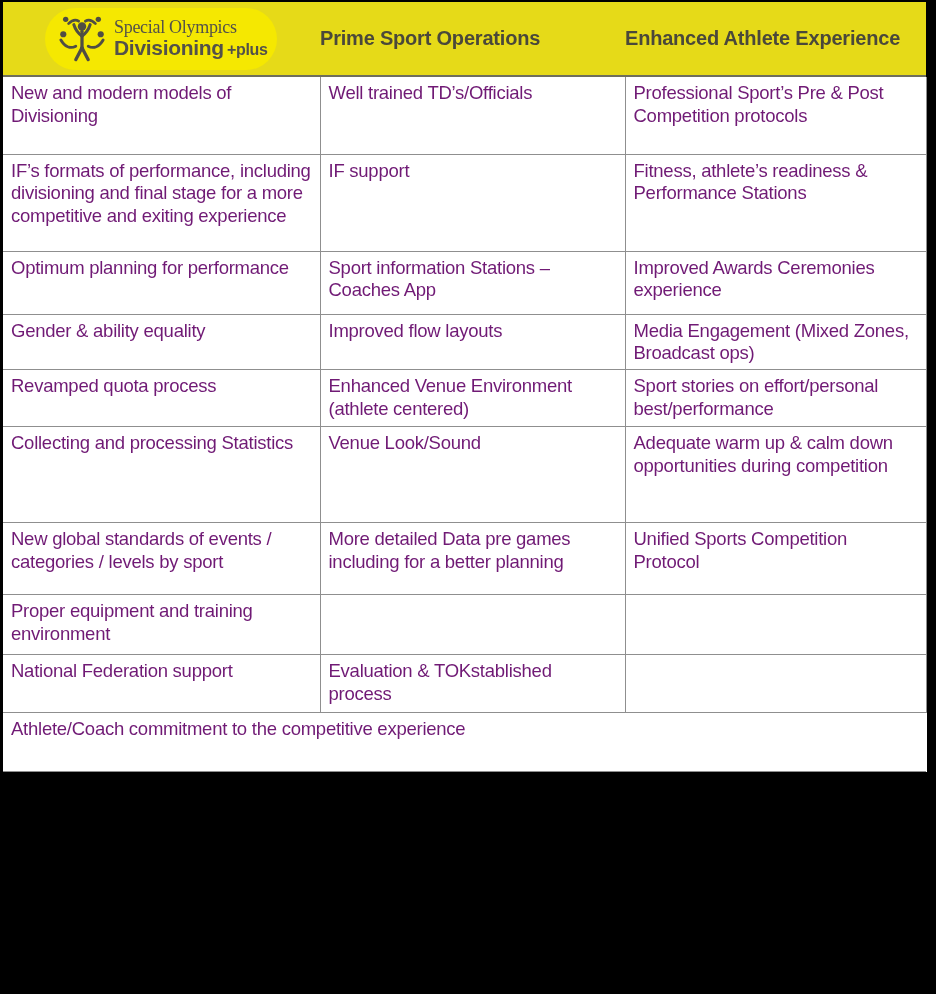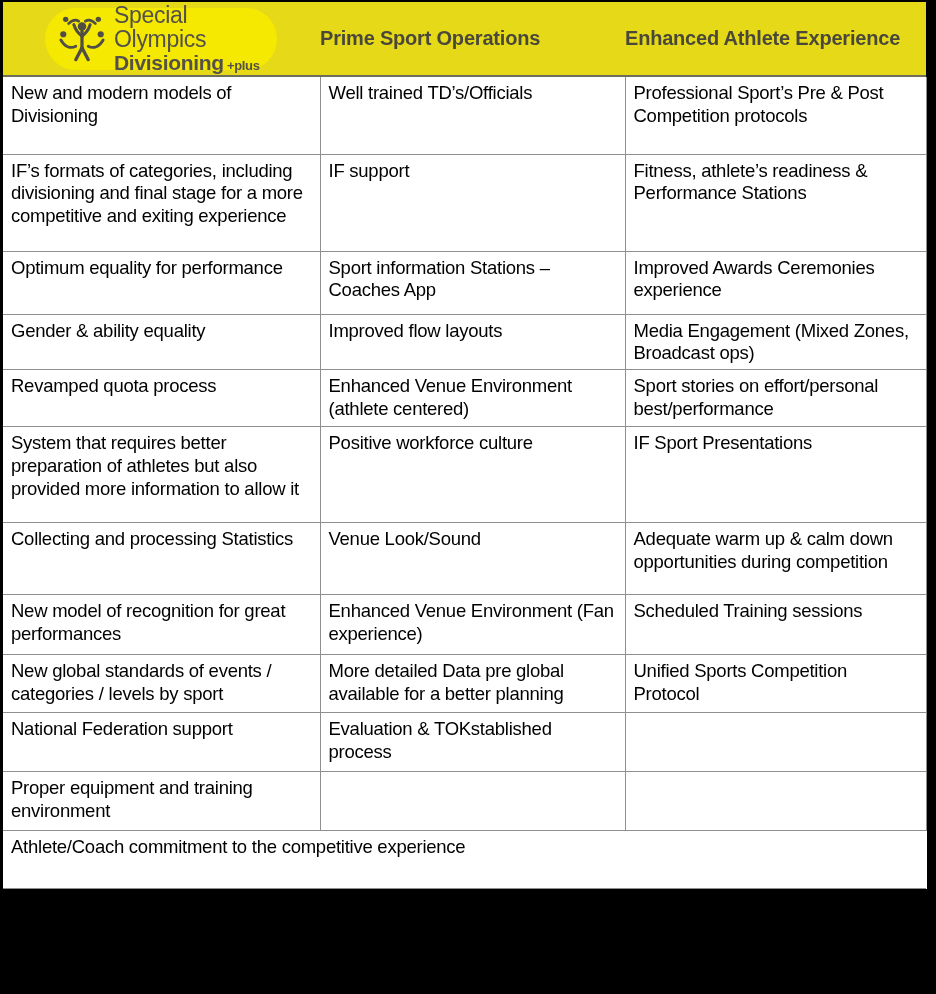--- a/index.html
+++ b/index.html
@@ -24,23 +24,23 @@
   }
   .logo-pill{
     width:232px;height:62px;margin-left:42px;
     background:#f5e801;
     border-radius:32px;
     display:flex;align-items:center;
     padding:0 12px;box-sizing:border-box;gap:7px;
   }
   .logo-mark{flex:0 0 auto;display:block;}
   .logo-text{line-height:1.05;color:#53514a;}
-  .logo-line1{font-size:23px;letter-spacing:-0.3px;}
+  .logo-line1{font-size:18px;letter-spacing:-0.3px;font-family:Liberation Serif, serif;}
   .logo-line2{font-size:21px;font-weight:bold;letter-spacing:-0.3px;}
-  .logo-plus{font-size:13px;font-weight:bold;margin-left:3px;}
+  .logo-plus{font-size:16px;font-weight:bold;margin-left:3px;}
   .header-title{
     text-align:left;
     font-weight:bold;
     font-size:20px;
     color:#4a483a;
     letter-spacing:-0.2px;
   }
 
   
   table{
@@ -48,21 +48,21 @@
     width:923px;
     table-layout:fixed;
     background:#fff;
   }
   td{
     border:1px solid #8f8f8f;
     vertical-align:top;
     padding:5px 8px 4px 8px;
     font-size:18.5px;
     line-height:1.24;
-    color:#000000;
+    color:#701a75;
     letter-spacing:-0.25px;
     overflow:hidden;
   }
   td:first-child{border-left:none;}
   tr:first-child td{border-top:none;}
   tr:nth-child(1){height:77px;}
   tr:nth-child(2){height:97px;}
   tr:nth-child(3){height:63px;}
   tr:nth-child(4){height:50px;}
   tr:nth-child(5){height:57px;}
@@ -122,67 +122,57 @@
         <col style="width:305px">
         <col style="width:301px">
       </colgroup>
       <tbody>
         <tr>
           <td>New and modern models of Divisioning</td>
           <td>Well trained TD’s/Officials</td>
           <td>Professional Sport’s Pre &amp; Post Competition protocols</td>
         </tr>
         <tr>
-          <td>IF’s formats of categories, including divisioning and final stage for a more competitive and exiting experience</td>
+          <td>IF’s formats of performance, including divisioning and final stage for a more competitive and exiting experience</td>
           <td>IF support</td>
           <td>Fitness, athlete’s readiness &amp; Performance Stations</td>
         </tr>
         <tr>
-          <td>Optimum equality for performance</td>
+          <td>Optimum planning for performance</td>
           <td>Sport information Stations – Coaches App</td>
           <td>Improved Awards Ceremonies experience</td>
         </tr>
         <tr>
           <td>Gender &amp; ability equality</td>
           <td>Improved flow layouts</td>
           <td>Media Engagement (Mixed Zones, Broadcast ops)</td>
         </tr>
         <tr>
           <td>Revamped quota process</td>
           <td>Enhanced Venue Environment (athlete centered)</td>
           <td>Sport stories on effort/personal best/performance</td>
         </tr>
         <tr>
-          <td>System that requires better preparation of athletes but also provided more information to allow it</td>
-          <td>Positive workforce culture</td>
-          <td>IF Sport Presentations</td>
-        </tr>
-        <tr>
           <td>Collecting and processing Statistics</td>
           <td>Venue Look/Sound</td>
           <td>Adequate warm up &amp; calm down opportunities during competition</td>
         </tr>
         <tr>
-          <td>New model of recognition for great performances</td>
-          <td>Enhanced Venue Environment (Fan experience)</td>
-          <td>Scheduled Training sessions</td>
+          <td>New global standards of events / categories / levels by sport</td>
+          <td>More detailed Data pre games including for a better planning</td>
+          <td>Unified Sports Competition Protocol</td>
         </tr>
         <tr>
-          <td>New global standards of events / categories / levels by sport</td>
-          <td>More detailed Data pre global available for a better planning</td>
-          <td>Unified Sports Competition Protocol</td>
+          <td>Proper equipment and training environment</td>
+          <td></td>
+          <td></td>
         </tr>
         <tr>
           <td>National Federation support</td>
           <td>Evaluation &amp; TOKstablished process</td>
-          <td></td>
-        </tr>
-        <tr>
-          <td>Proper equipment and training environment</td>
-          <td></td>
           <td></td>
         </tr>
         <tr class="full-row">
           <td colspan="3">Athlete/Coach commitment to the competitive experience</td>
         </tr>
       </tbody>
     </table>
 
   </div>
 </div>

